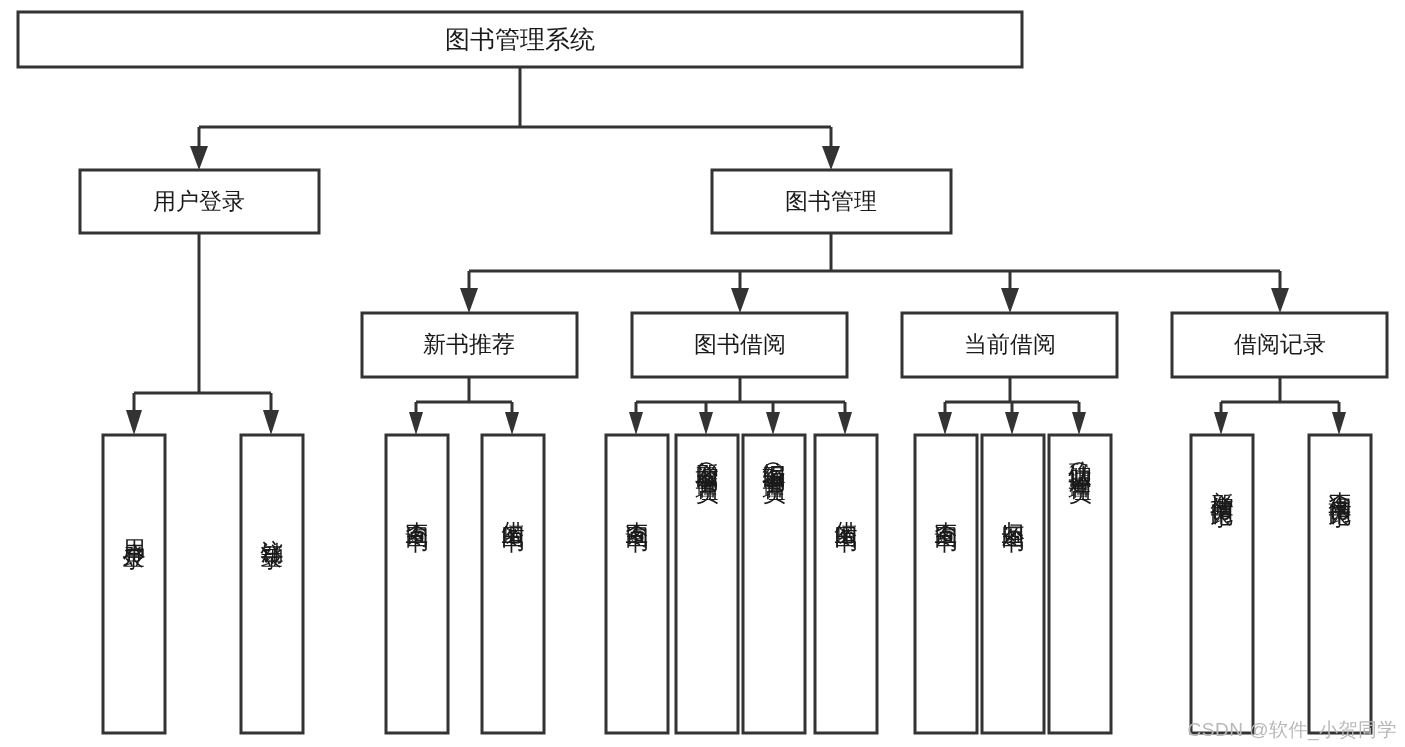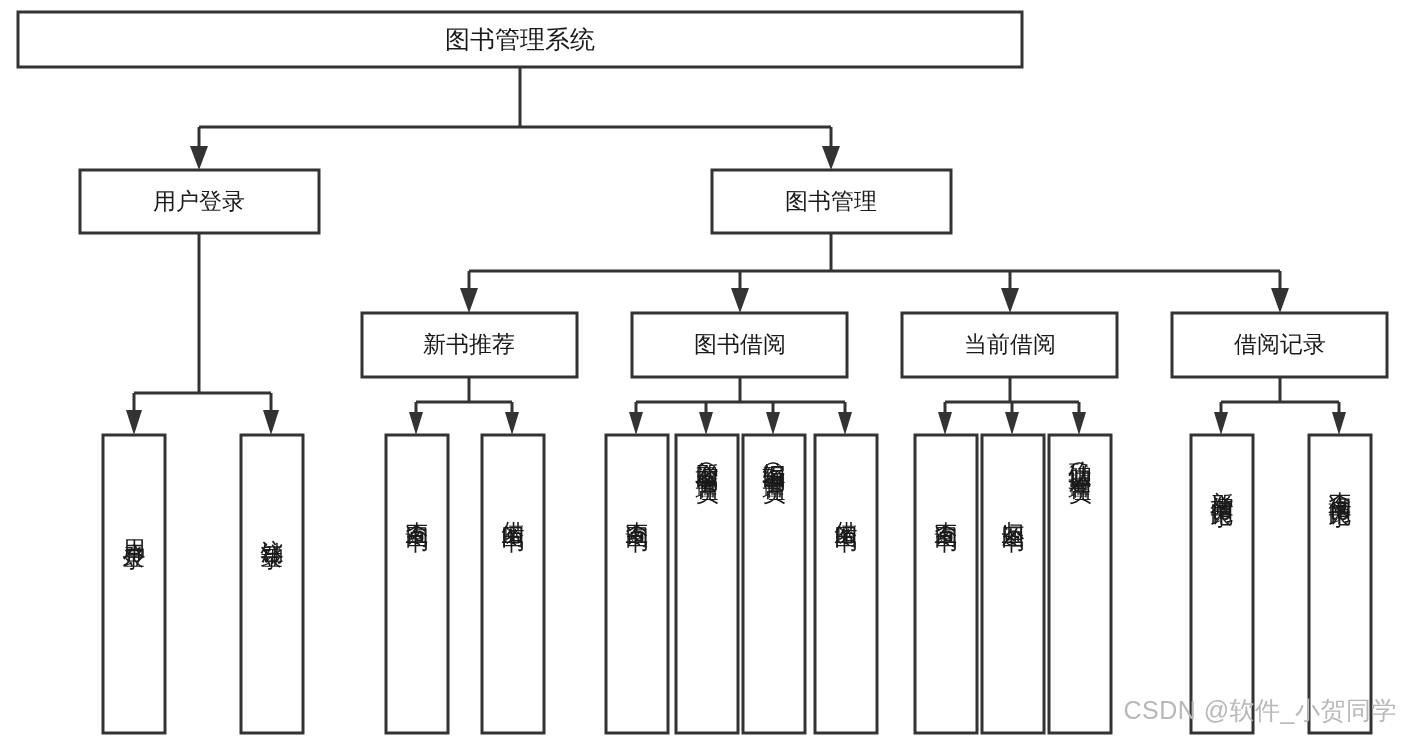--- a/index.html
+++ b/index.html
@@ -65,23 +65,23 @@
     font-family: "Liberation Sans", "DejaVu Sans", sans-serif;
     font-size: 23px;
     line-height: 1.0;
     color: #1a1a1a;
     letter-spacing: 3px;
     white-space: nowrap;
   }
   .watermark {
     position: absolute;
     right: 8px;
-    bottom: 20px;
-    font-family: "Liberation Sans", "DejaVu Sans", sans-serif;
-    font-size: 25px;
+    bottom: 4px;
+    font-family: "Liberation Sans", "DejaVu Sans", sans-serif;
+    font-size: 19px;
     color: #b8b8b8;
     letter-spacing: 0.5px;
     white-space: nowrap;
   }
 </style>
 </head>
 <body>
 
 <div id="stage">
 

